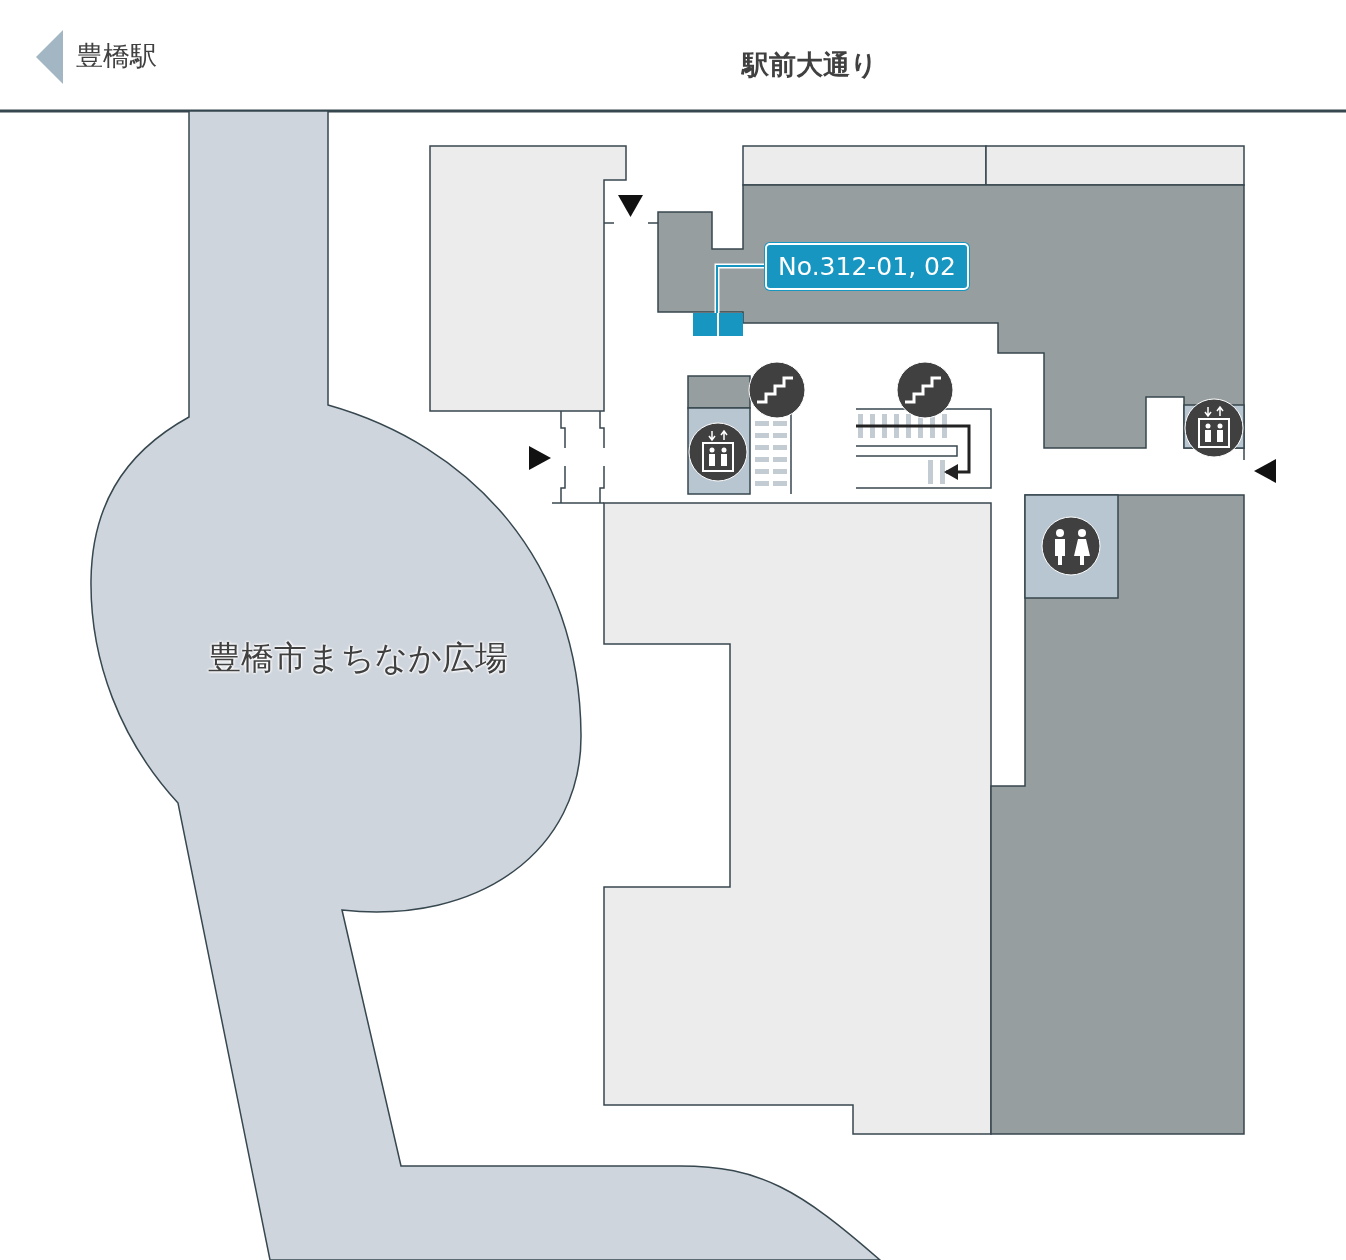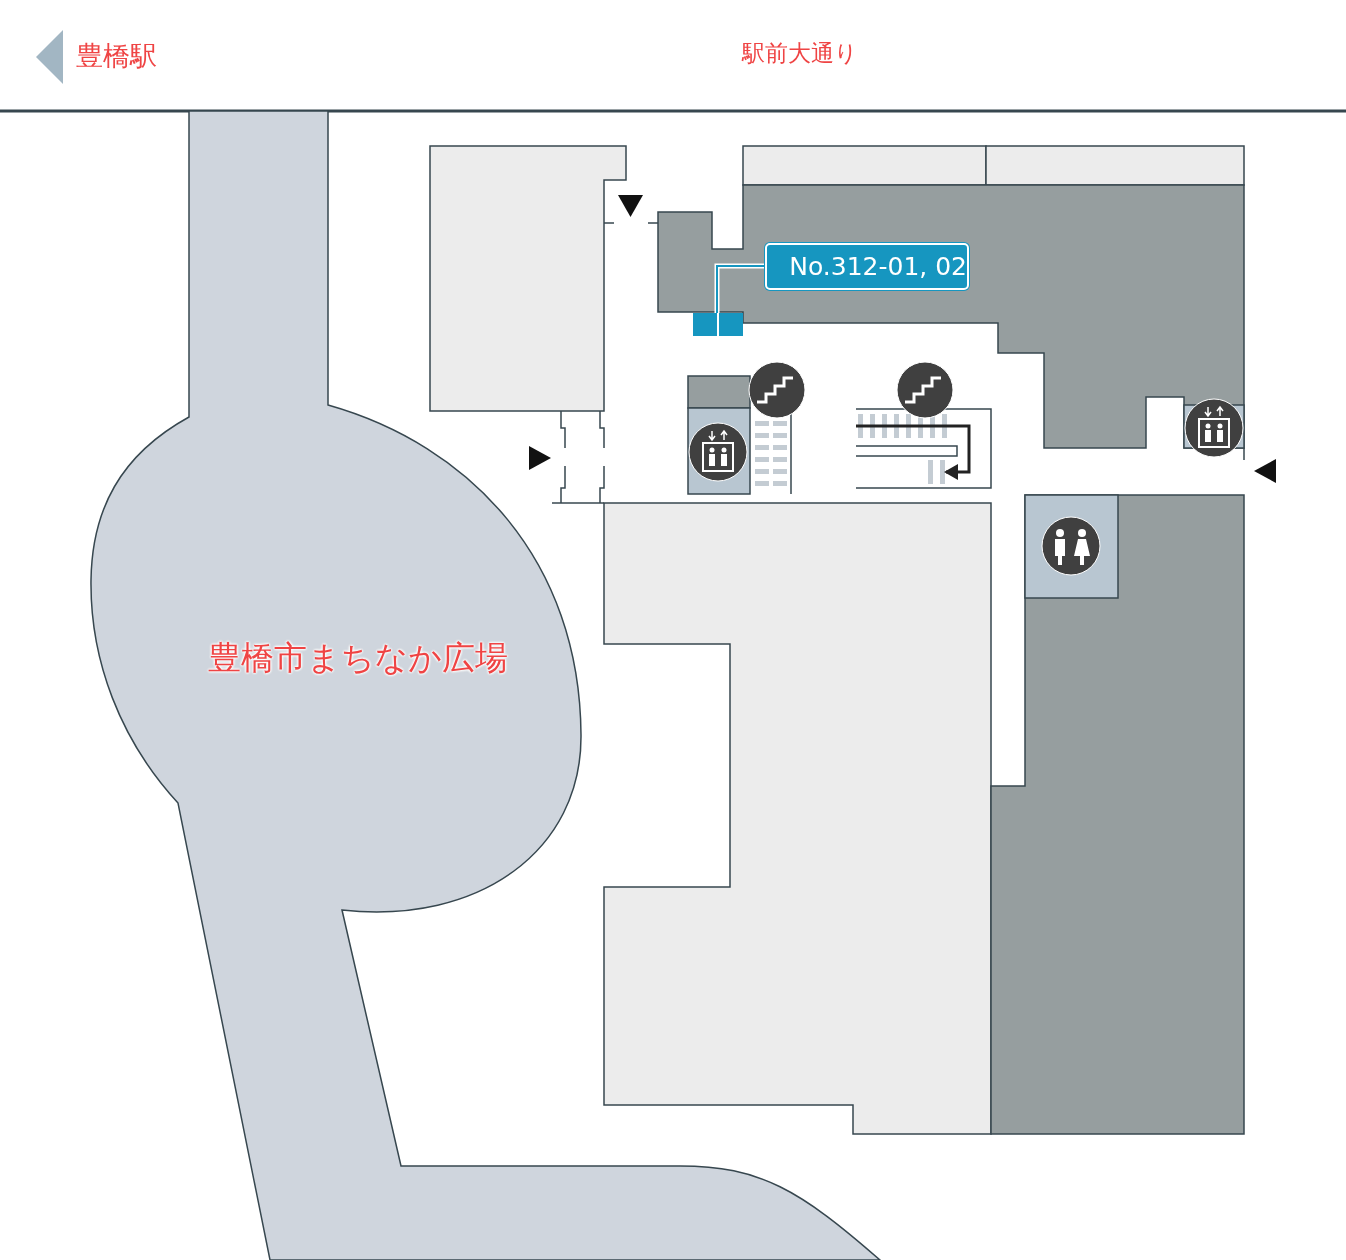--- a/index.html
+++ b/index.html
@@ -1,26 +1,26 @@
 <!DOCTYPE html>
 <html><head>
 <meta charset="utf-8">
 <style>
   html, body { margin: 0; padding: 0; background: #ffffff; }
   body { width: 1346px; height: 1260px; position: relative; overflow: hidden;
          font-family: "DejaVu Sans", sans-serif; }
   #map { position: absolute; left: 0; top: 0; width: 1346px; height: 1260px; }
-  .lbl { position: absolute; color: #ef4444; white-space: nowrap; }
+  .lbl { position: absolute; color: #404040; white-space: nowrap; }
   .hdr-left { left: 76px; top: 38px; font-size: 27px; }
-  .hdr-center { left: 742px; top: 38px; font-size: 23px; }
+  .hdr-center { left: 742px; top: 47px; font-size: 27px; font-weight: bold; }
   .plaza-label { left: 208px; top: 636px; font-size: 33px;
     text-shadow: 0 0 3px #fff, 0 0 3px #fff, 0 0 3px #fff, 0 0 2px #fff; }
   .unit-label { position: absolute; left: 765px; top: 243px; width: 204px; height: 47px;
     background: #1696c0; border: 2px solid #ffffff; border-radius: 5px; box-sizing: border-box;
-    color: #ffffff; font-size: 25px; line-height: 43px; text-align: right;
+    color: #ffffff; font-size: 25px; line-height: 43px; text-align: center;
     box-shadow: 0 0 0 1px #1696c0; }
   .back-arrow { position: absolute; left: 36px; top: 30px; width: 0; height: 0;
     border-top: 27px solid transparent; border-bottom: 27px solid transparent;
     border-right: 27px solid #a2b6c3; }
 </style>
 </head>
 <body>
 
 <svg id="map" viewBox="0 0 1346 1260" xmlns="http://www.w3.org/2000/svg">
 

